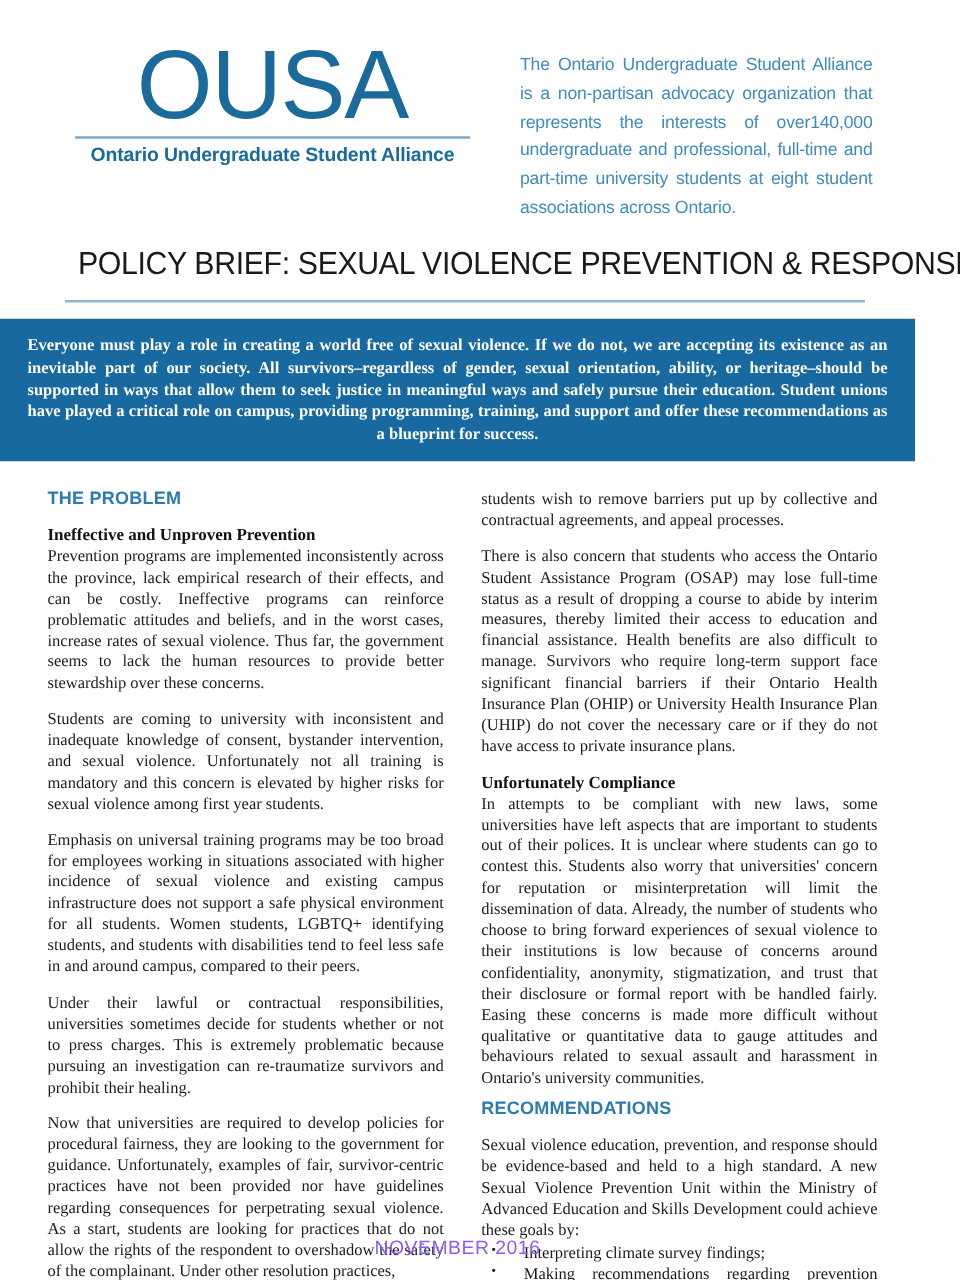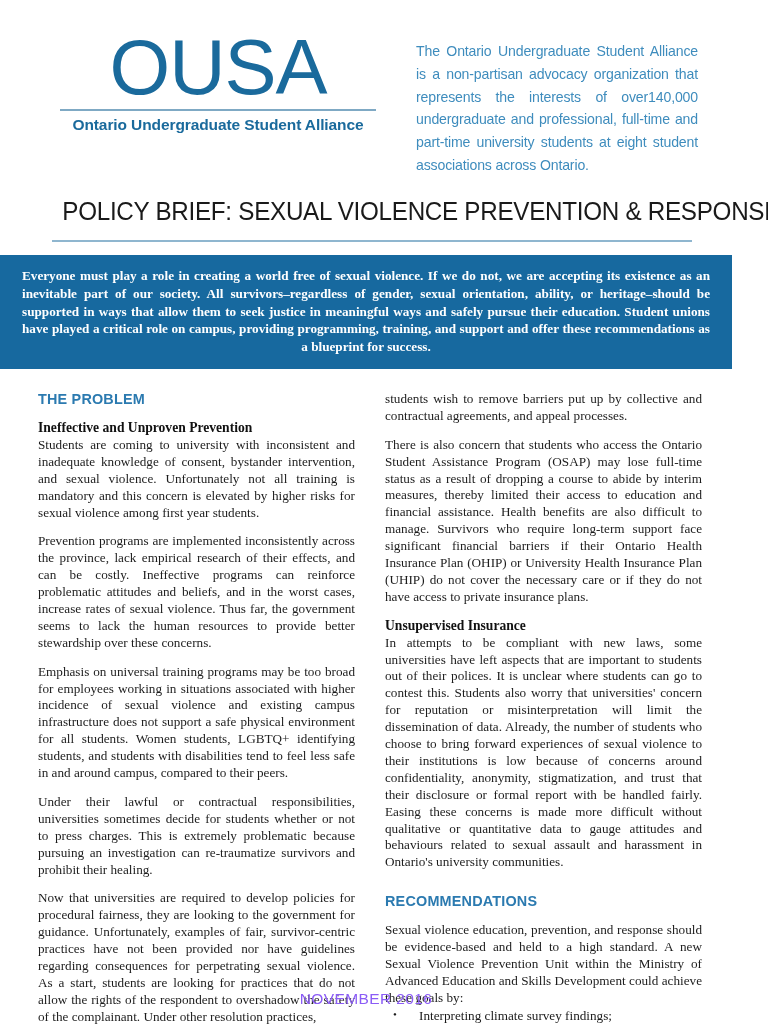--- a/index.html
+++ b/index.html
@@ -130,21 +130,21 @@
 
   .section-head {
     font-family: "Liberation Sans", sans-serif;
     font-size: 14.4px;
     font-weight: 700;
     letter-spacing: 0.2px;
     color: #2b7ab0;
     margin-bottom: 13px;
   }
 
-  .section-head.tight-top { margin-top: 22px; }
+  .section-head.tight-top { margin-top: 8px; }
 
   .sub-head {
     font-family: "Liberation Serif", serif;
     font-size: 13.6px;
     font-weight: 700;
     color: #111;
     line-height: 1.25;
   }
 
   p.body {
@@ -227,39 +227,39 @@
   </div>
 
   <div class="columns">
 
     <div class="col">
 
       <div class="section-head">THE PROBLEM</div>
 
       <div>
         <div class="sub-head">Ineffective and Unproven Prevention</div>
+        <p class="body">Prevention programs are implemented inconsistently across the province, lack empirical research of their effects, and can be costly. Ineffective programs can reinforce problematic attitudes and beliefs, and in the worst cases, increase rates of sexual violence. Thus far, the government seems to lack the human resources to provide better stewardship over these concerns.</p>
         <p class="body">Students are coming to university with inconsistent and inadequate knowledge of consent, bystander intervention, and sexual violence. Unfortunately not all training is mandatory and this concern is elevated by higher risks for sexual violence among first year students.</p>
-        <p class="body">Prevention programs are implemented inconsistently across the province, lack empirical research of their effects, and can be costly. Ineffective programs can reinforce problematic attitudes and beliefs, and in the worst cases, increase rates of sexual violence. Thus far, the government seems to lack the human resources to provide better stewardship over these concerns.</p>
         <p class="body">Emphasis on universal training programs may be too broad for employees working in situations associated with higher incidence of sexual violence and existing campus infrastructure does not support a safe physical environment for all students. Women students, LGBTQ+ identifying students, and students with disabilities tend to feel less safe in and around campus, compared to their peers.</p>
       </div>
 
       <div style="margin-top:12px">
         <p class="body">Under their lawful or contractual responsibilities, universities sometimes decide for students whether or not to press charges. This is extremely problematic because pursuing an investigation can re-traumatize survivors and prohibit their healing.</p>
         <p class="body">Now that universities are required to develop policies for procedural fairness, they are looking to the government for guidance. Unfortunately, examples of fair, survivor-centric practices have not been provided nor have guidelines regarding consequences for perpetrating sexual violence. As a start, students are looking for practices that do not allow the rights of the respondent to overshadow the safety of the complainant. Under other resolution practices,</p>
       </div>
 
     </div>
 
     <div class="col">
 
       <p class="body">students wish to remove barriers put up by collective and contractual agreements, and appeal processes.</p>
       <p class="body">There is also concern that students who access the Ontario Student Assistance Program (OSAP) may lose full-time status as a result of dropping a course to abide by interim measures, thereby limited their access to education and financial assistance. Health benefits are also difficult to manage. Survivors who require long-term support face significant financial barriers if their Ontario Health Insurance Plan (OHIP) or University Health Insurance Plan (UHIP) do not cover the necessary care or if they do not have access to private insurance plans.</p>
 
       <div style="margin-top:12px">
-        <div class="sub-head">Unsupervised Insurance</div>
+        <div class="sub-head">Unfortunately Compliance</div>
         <p class="body">In attempts to be compliant with new laws, some universities have left aspects that are important to students out of their polices. It is unclear where students can go to contest this. Students also worry that universities' concern for reputation or misinterpretation will limit the dissemination of data. Already, the number of students who choose to bring forward experiences of sexual violence to their institutions is low because of concerns around confidentiality, anonymity, stigmatization, and trust that their disclosure or formal report with be handled fairly. Easing these concerns is made more difficult without qualitative or quantitative data to gauge attitudes and behaviours related to sexual assault and harassment in Ontario's university communities.</p>
       </div>
 
       <div class="section-head tight-top">RECOMMENDATIONS</div>
 
       <div>
         <p class="body">Sexual violence education, prevention, and response should be evidence-based and held to a high standard. A new Sexual Violence Prevention Unit within the Ministry of Advanced Education and Skills Development could achieve these goals by:</p>
         <ul class="bullets">
           <li>Interpreting climate survey findings;</li>
           <li>Making recommendations regarding prevention practices;</li>

